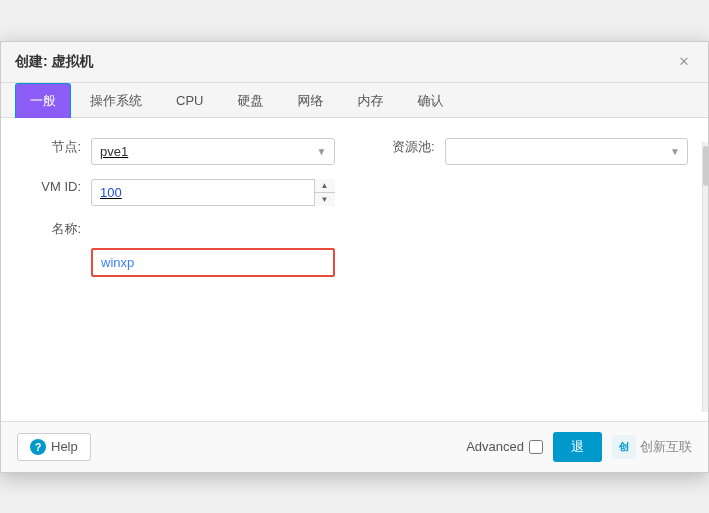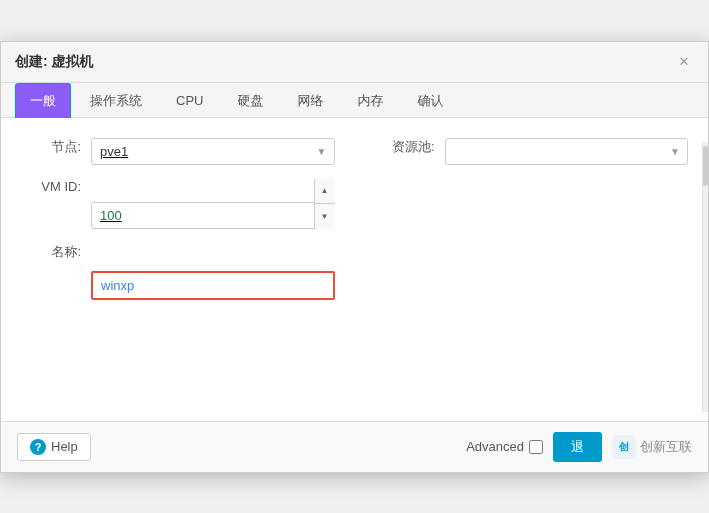--- a/index.html
+++ b/index.html
@@ -169,22 +169,21 @@
       position: relative;
       display: flex;
       align-items: center;
     }
 
     .spinner-input {
       width: 100%;
       padding: 5px 24px 5px 8px;
       border: 1px solid #ccc;
       border-radius: 3px;
-      color: #15803d;
-      margin-top: 23px;
+      color: #1d4ed8;
     }
 
     .spinner-arrows {
       position: absolute;
       right: 0;
       display: flex;
       flex-direction: column;
       height: 100%;
       border-left: 1px solid #ccc;
     }

